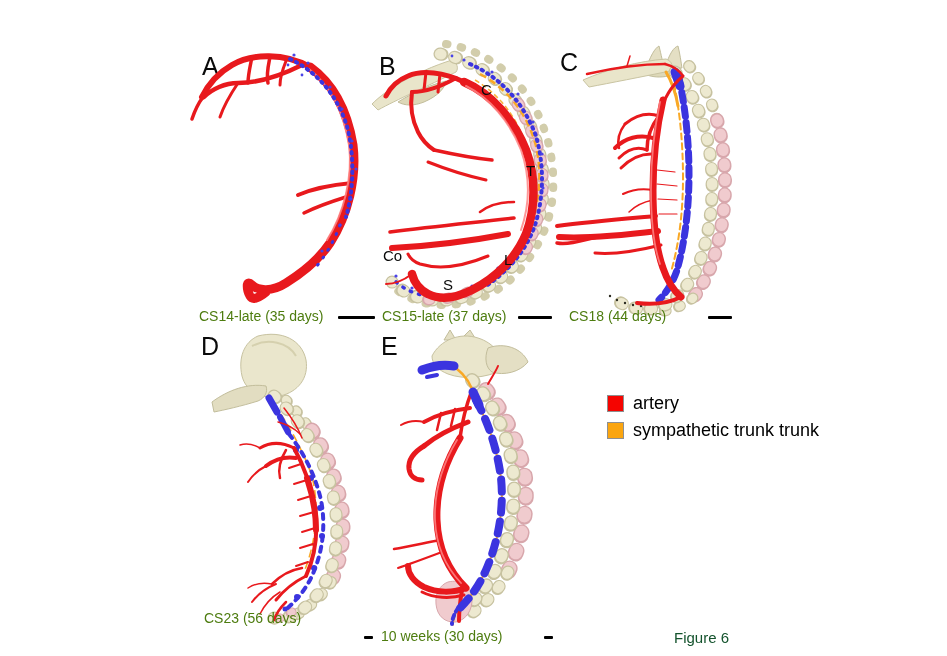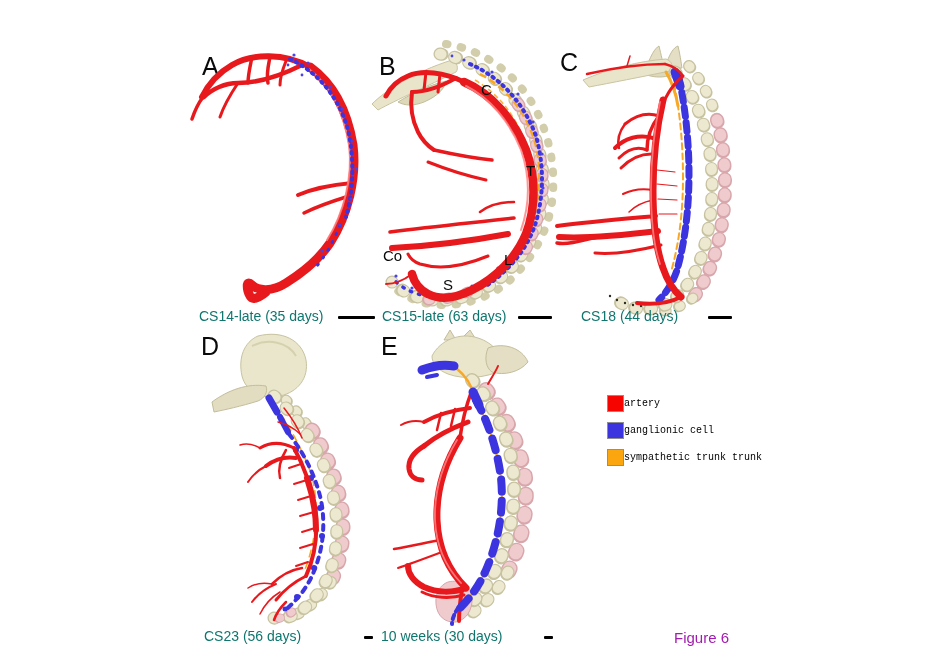--- a/index.html
+++ b/index.html
@@ -1,30 +1,30 @@
 <!DOCTYPE html>
 <html><head>
 <meta charset="utf-8">
 <style>
   html,body{margin:0;padding:0;background:#fff;}
   .stage{position:relative;width:947px;height:656px;background:#ffffff;overflow:hidden;
          font-family:"Liberation Sans",sans-serif;color:#000;}
   .panel-svg{position:absolute;overflow:visible;}
   .panel-letter{position:absolute;font-size:25px;font-weight:500;color:#0a0a0a;line-height:1;}
-  .caption{position:absolute;font-size:14px;color:#0f766e;white-space:nowrap;line-height:1.1;}
+  .caption{position:absolute;font-size:14px;color:#4d7c0f;white-space:nowrap;line-height:1.1;}
   .anat-label{position:absolute;font-size:15px;color:#0a0a0a;line-height:1;}
   .scalebar{position:absolute;height:3px;background:#000;border-radius:1px;}
   .legend{position:absolute;left:607px;top:395px;}
   .legend-row{display:flex;align-items:center;margin-bottom:10px;height:17px;}
   .swatch{display:inline-block;width:17px;height:17px;border:1px solid #8f8f8f;
           box-sizing:border-box;position:relative;flex:0 0 auto;}
   .swatch .tri{position:absolute;top:0;left:0;right:0;bottom:0;
                clip-path:polygon(100% 0,100% 100%,0 100%);}
-  .legend-label{font-size:10px;white-space:nowrap;font-family:Liberation Mono, monospace;}
-  .figure-label{position:absolute;font-size:15px;color:#a21caf;white-space:nowrap;}
+  .legend-label{font-size:18px;margin-left:9px;white-space:nowrap;}
+  .figure-label{position:absolute;font-size:15px;color:#14532d;white-space:nowrap;}
 </style>
 </head>
 <body>
 
 <div class="stage">
 
   <div class="panel-letter" style="left:202px;top:54px">A</div>
   <svg class="panel-svg" style="left:190px;top:45px" width="180" height="262" viewBox="0 0 180 262">
     <g fill="none" stroke="#e8191d" stroke-linecap="round" stroke-linejoin="round">
       <path d="M 120,22 C 95,8 62,8 42,20 C 28,28 18,40 12,52" stroke-width="6"></path>
@@ -283,39 +283,35 @@
       <path d="M 52,40 C 62,36 74,34 84,36" stroke-width="9"></path>
       <path d="M 57,47 L 67,45" stroke-width="4"></path>
       <path d="M 103,62 L 109,75" stroke-width="9"></path>
       <path d="M 106,70 C 118,92 127,118 131,148 C 134,178 129,210 116,240 C 109,256 100,268 90,278" stroke-width="8" stroke-dasharray="12 9"></path>
       <path d="M 88,278 C 84,284 82,290 82,294" stroke-width="4" stroke-dasharray="4 4"></path>
     </g>
   </svg>
 
   <div class="caption" style="left:199px;top:309px">CS14-late (35 days)</div>
   <div class="scalebar" style="left:338px;top:316px;width:37px"></div>
-  <div class="caption" style="left:382px;top:309px">CS15-late (63 days)</div>
+  <div class="caption" style="left:382px;top:309px">CS15-late (37 days)</div>
   <div class="scalebar" style="left:518px;top:316px;width:34px"></div>
-  <div class="caption" style="left:581px;top:309px">CS18 (44 days)</div>
+  <div class="caption" style="left:569px;top:309px">CS18 (44 days)</div>
   <div class="scalebar" style="left:708px;top:316px;width:24px"></div>
-  <div class="caption" style="left:204px;top:629px">CS23 (56 days)</div>
+  <div class="caption" style="left:204px;top:611px">CS23 (56 days)</div>
   <div class="scalebar" style="left:364px;top:636px;width:9px"></div>
   <div class="caption" style="left:381px;top:629px">10 weeks (30 days)</div>
   <div class="scalebar" style="left:544px;top:636px;width:9px"></div>
 
   <div class="legend">
     <div class="legend-row">
       <span class="swatch" style="background-color: rgb(245, 4, 0);"></span>
       <span class="legend-label">artery</span>
     </div>
     <div class="legend-row">
-      <span class="swatch" style="background-color: rgb(59, 52, 223);"></span>
-      <span class="legend-label">ganglionic cell</span>
-    </div>
-    <div class="legend-row">
       <span class="swatch" style="background-color: rgb(251, 165, 15);"></span>
       <span class="legend-label">sympathetic trunk trunk</span>
     </div>
   </div>
 
   <div class="figure-label" style="left:674px;top:629px">Figure 6</div>
 
 </div>
 
 </body></html>

